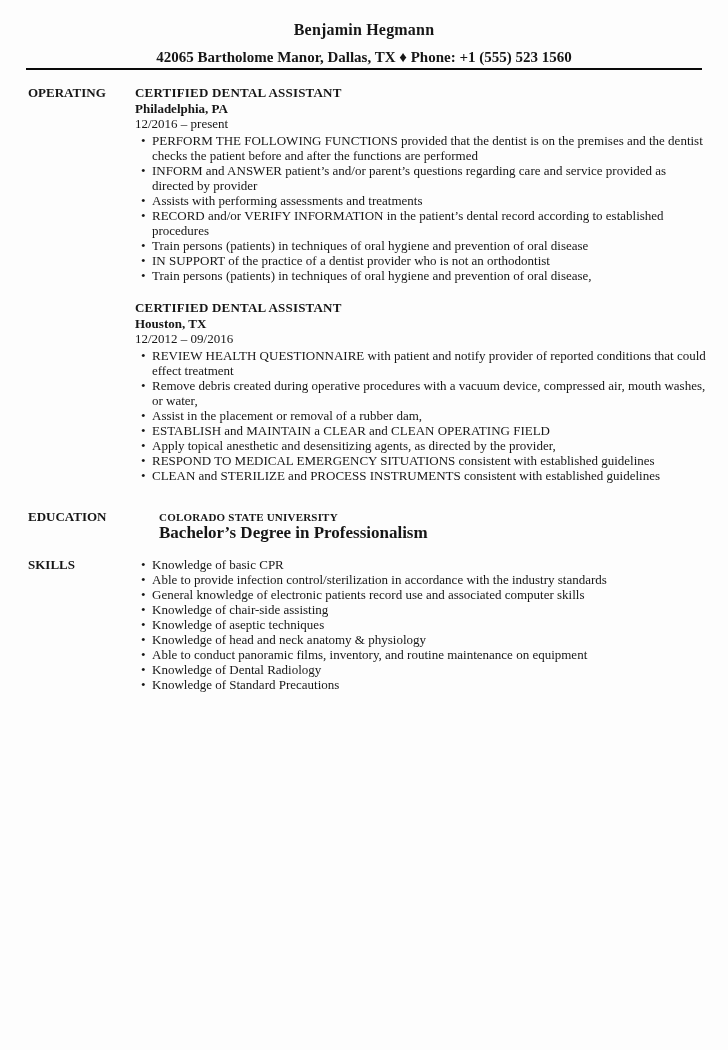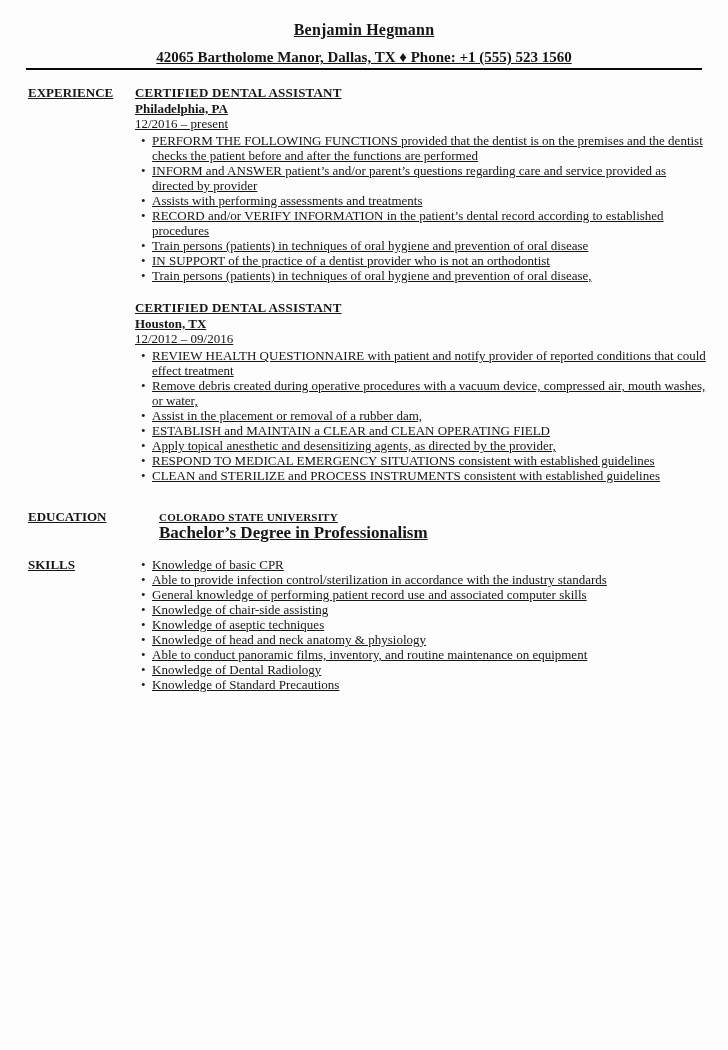--- a/index.html
+++ b/index.html
@@ -8,21 +8,20 @@
   body {
     font-family: "Liberation Serif", "DejaVu Serif", serif;
     color: #161616;
   }
   .page {
     position: relative;
     width: 728px;
     height: 1050px;
     background: #fdfdfd;
     overflow: hidden;
-    text-decoration: underline;
   }
   .doc-header { padding-top: 20px; text-align: center; }
   .name {
     font-size: 16px;
     line-height: 20px;
     font-weight: bold;
     letter-spacing: 0.2px;
   }
   .contact {
     margin-top: 9px;
@@ -100,21 +99,21 @@
 
 <div class="page">
 
   <header class="doc-header">
     <h1 class="name">Benjamin Hegmann</h1>
     <p class="contact">42065 Bartholome Manor, Dallas, TX ♦ Phone: +1 (555) 523 1560</p>
     <div class="rule"></div>
   </header>
 
   <section class="section section-experience">
-    <div class="section-label">EXPERIENCE</div>
+    <div class="section-label">OPERATING</div>
     <div class="section-body">
 
         <article class="job">
           <h2 class="job-title">CERTIFIED DENTAL ASSISTANT</h2>
           <div class="job-location">Philadelphia, PA</div>
           <div class="job-dates">12/2016 – present</div>
           <ul class="bullets">
 
               <li class="bullet">PERFORM THE FOLLOWING FUNCTIONS provided that the dentist is on the premises and the dentist checks the patient before and after the functions are performed</li>
 
@@ -167,21 +166,21 @@
   <section class="section section-skills">
     <div class="section-label">SKILLS</div>
     <div class="section-body">
       <ul class="bullets">
 
           <li class="bullet">Knowledge of basic CPR</li>
 
 
           <li class="bullet">Able to provide infection control/sterilization in accordance with the industry standards</li>
 
-          <li class="bullet">General knowledge of performing patient record use and associated computer skills</li>
+          <li class="bullet">General knowledge of electronic patients record use and associated computer skills</li>
 
           <li class="bullet">Knowledge of chair-side assisting</li>
 
           <li class="bullet">Knowledge of aseptic techniques</li>
 
           <li class="bullet">Knowledge of head and neck anatomy &amp; physiology</li>
 
           <li class="bullet">Able to conduct panoramic films, inventory, and routine maintenance on equipment</li>
 
           <li class="bullet">Knowledge of Dental Radiology</li>

